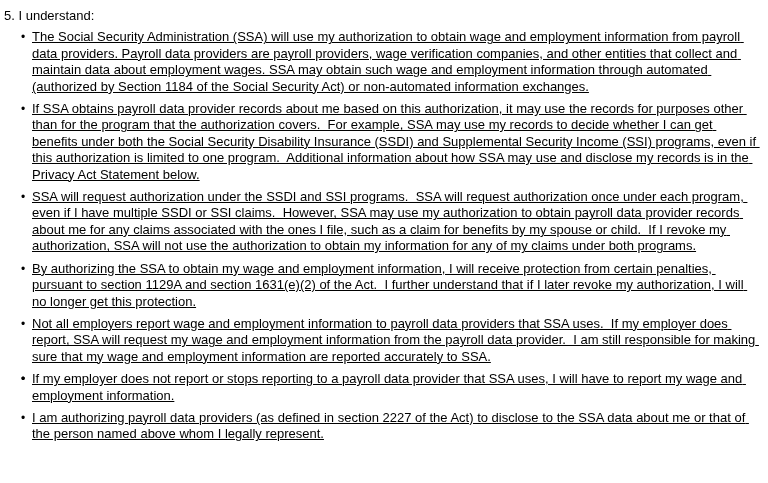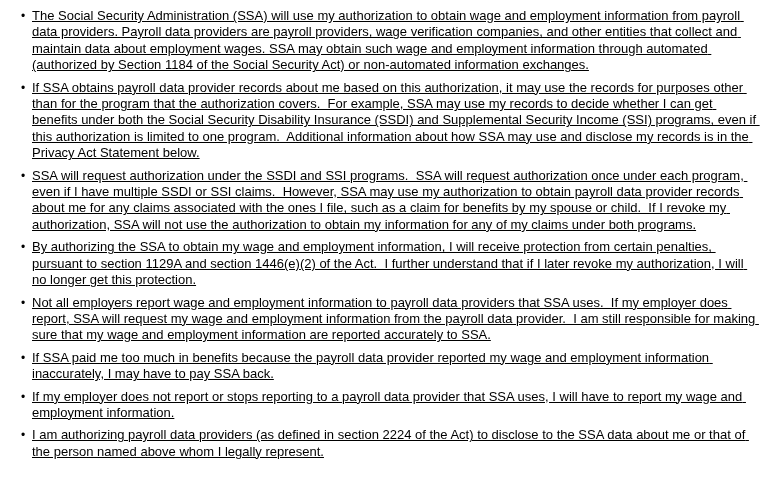--- a/index.html
+++ b/index.html
@@ -44,57 +44,57 @@
   .li-text {
     white-space: pre-wrap;
     text-decoration: underline;
   }
 </style>
 </head>
 <body>
 
 <div class="page">
 
+  <p class="heading">5. I understand:</p>
 
   <ul class="understanding-list">
 
     <li>
       <span class="bullet">•</span>
       <span class="li-text">The Social Security Administration (SSA) will use my authorization to obtain wage and employment information from payroll data providers. Payroll data providers are payroll providers, wage verification companies, and other entities that collect and maintain data about employment wages. SSA may obtain such wage and employment information through automated (authorized by Section 1184 of the Social Security Act) or non-automated information exchanges.</span>
     </li>
 
     <li>
       <span class="bullet">•</span>
       <span class="li-text">If SSA obtains payroll data provider records about me based on this authorization, it may use the records for purposes other than for the program that the authorization covers.  For example, SSA may use my records to decide whether I can get benefits under both the Social Security Disability Insurance (SSDI) and Supplemental Security Income (SSI) programs, even if this authorization is limited to one program.  Additional information about how SSA may use and disclose my records is in the Privacy Act Statement below.</span>
     </li>
 
     <li>
       <span class="bullet">•</span>
       <span class="li-text">SSA will request authorization under the SSDI and SSI programs.  SSA will request authorization once under each program, even if I have multiple SSDI or SSI claims.  However, SSA may use my authorization to obtain payroll data provider records about me for any claims associated with the ones I file, such as a claim for benefits by my spouse or child.  If I revoke my authorization, SSA will not use the authorization to obtain my information for any of my claims under both programs.</span>
     </li>
 
     <li>
       <span class="bullet">•</span>
-      <span class="li-text">By authorizing the SSA to obtain my wage and employment information, I will receive protection from certain penalties, pursuant to section 1129A and section 1446(e)(2) of the Act.  I further understand that if I later revoke my authorization, I will no longer get this protection.</span>
+      <span class="li-text">By authorizing the SSA to obtain my wage and employment information, I will receive protection from certain penalties, pursuant to section 1129A and section 1631(e)(2) of the Act.  I further understand that if I later revoke my authorization, I will no longer get this protection.</span>
     </li>
 
     <li>
       <span class="bullet">•</span>
       <span class="li-text">Not all employers report wage and employment information to payroll data providers that SSA uses.  If my employer does report, SSA will request my wage and employment information from the payroll data provider.  I am still responsible for making sure that my wage and employment information are reported accurately to SSA.</span>
     </li>
 
     <li>
       <span class="bullet">•</span>
-      <span class="li-text">If SSA paid me too much in benefits because the payroll data provider reported my wage and employment information inaccurately, I may have to pay SSA back.</span>
     </li>
 
     <li>
       <span class="bullet">•</span>
       <span class="li-text">If my employer does not report or stops reporting to a payroll data provider that SSA uses, I will have to report my wage and employment information.</span>
     </li>
 
     <li>
       <span class="bullet">•</span>
-      <span class="li-text">I am authorizing payroll data providers (as defined in section 2224 of the Act) to disclose to the SSA data about me or that of the person named above whom I legally represent.</span>
+      <span class="li-text">I am authorizing payroll data providers (as defined in section 2227 of the Act) to disclose to the SSA data about me or that of the person named above whom I legally represent.</span>
     </li>
 
   </ul>
 </div>
 
 </body></html>

